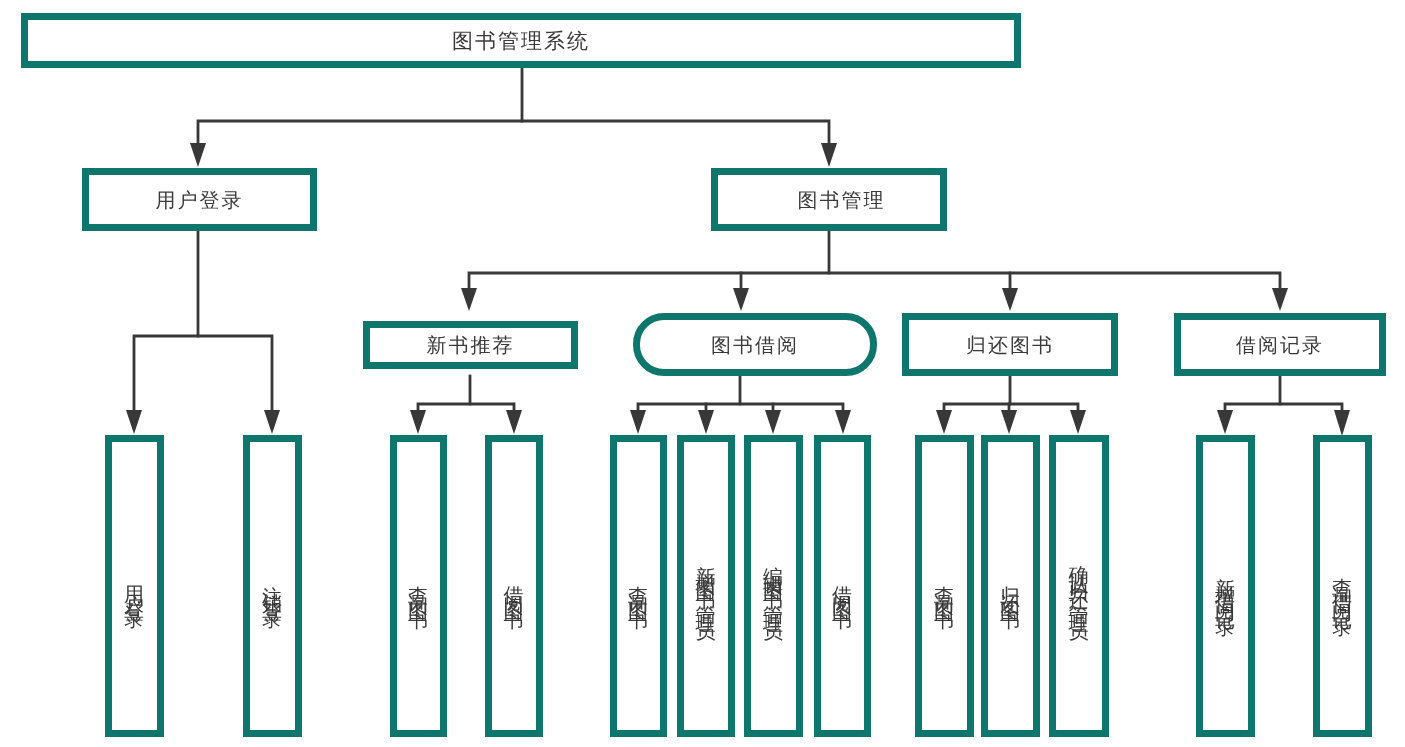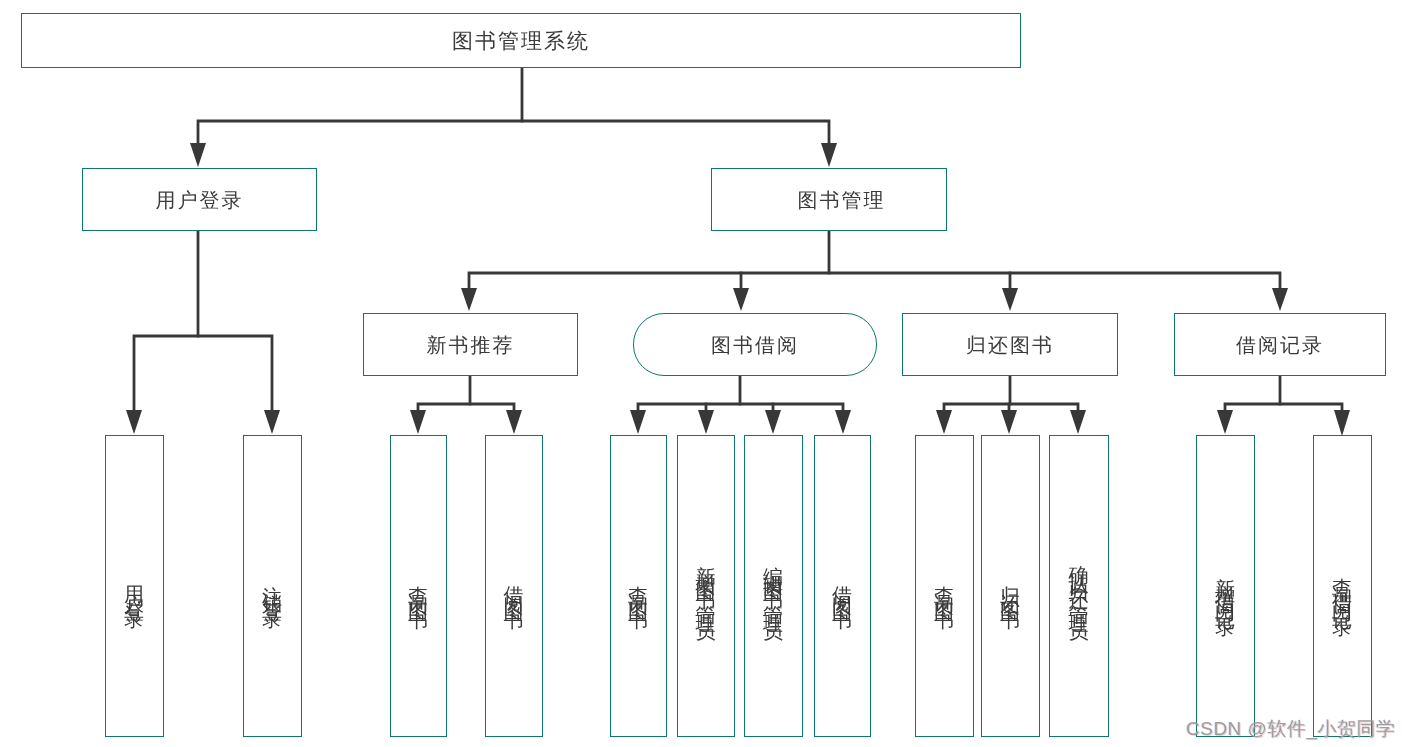--- a/index.html
+++ b/index.html
@@ -19,21 +19,21 @@
     position: absolute;
     left: 0;
     top: 0;
     width: 1405px;
     height: 747px;
   }
   .node {
     position: absolute;
     box-sizing: border-box;
     background: #ffffff;
-    border: 1px solid #0f766e;
+    border: 7px solid #0f766e;
     display: flex;
     align-items: center;
     justify-content: center;
     color: #3a3a3a;
   }
   .hlabel {
     font-size: 20px;
     letter-spacing: 2px;
     white-space: nowrap;
     line-height: 1;
@@ -49,21 +49,21 @@
     text-orientation: mixed;
     font-size: 20px;
     letter-spacing: 8px;
     line-height: 1;
     white-space: nowrap;
   }
   
   .b-root           { left: 21px;   top: 13px;  width: 1000px; height: 55px; }
   .b-user-login     { left: 82px;   top: 168px; width: 235px;  height: 63px; }
   .b-book-mgmt      { left: 711px;  top: 168px; width: 236px;  height: 63px; padding-left: 25px; }
-  .b-new-book-rec   { left: 363px;  top: 313px; width: 215px;  height: 63px; }
+  .b-new-book-rec   { left: 363px;  top: 321px; width: 215px;  height: 48px; }
   .b-book-borrow    { left: 633px;  top: 313px; width: 244px;  height: 63px; border-radius: 31px; }
   .b-current-borrow { left: 902px;  top: 313px; width: 216px;  height: 63px; }
   .b-borrow-record  { left: 1174px; top: 313px; width: 212px;  height: 63px; }
   .leaf             { top: 435px; height: 302px; }
   .b-l1  { left: 105px;  width: 59px; }
   .b-l2  { left: 243px;  width: 59px; }
   .b-l3  { left: 390px;  width: 57px; }
   .b-l4  { left: 485px;  width: 58px; }
   .b-l5  { left: 610px;  width: 57px; }
   .b-l6  { left: 677px;  width: 58px; }
@@ -195,15 +195,14 @@
   <div class="node leaf b-l11">
     <span class="vlabel">确认归还（管理员）</span>
   </div>
   <div class="node leaf b-l12">
     <span class="vlabel">新增借阅记录</span>
   </div>
   <div class="node leaf b-l13">
     <span class="vlabel">查询借阅记录</span>
   </div>
 
-  <div id="watermark">CSDN @软件_小贺同学</div>
 
 </div>
 
 </body></html>

